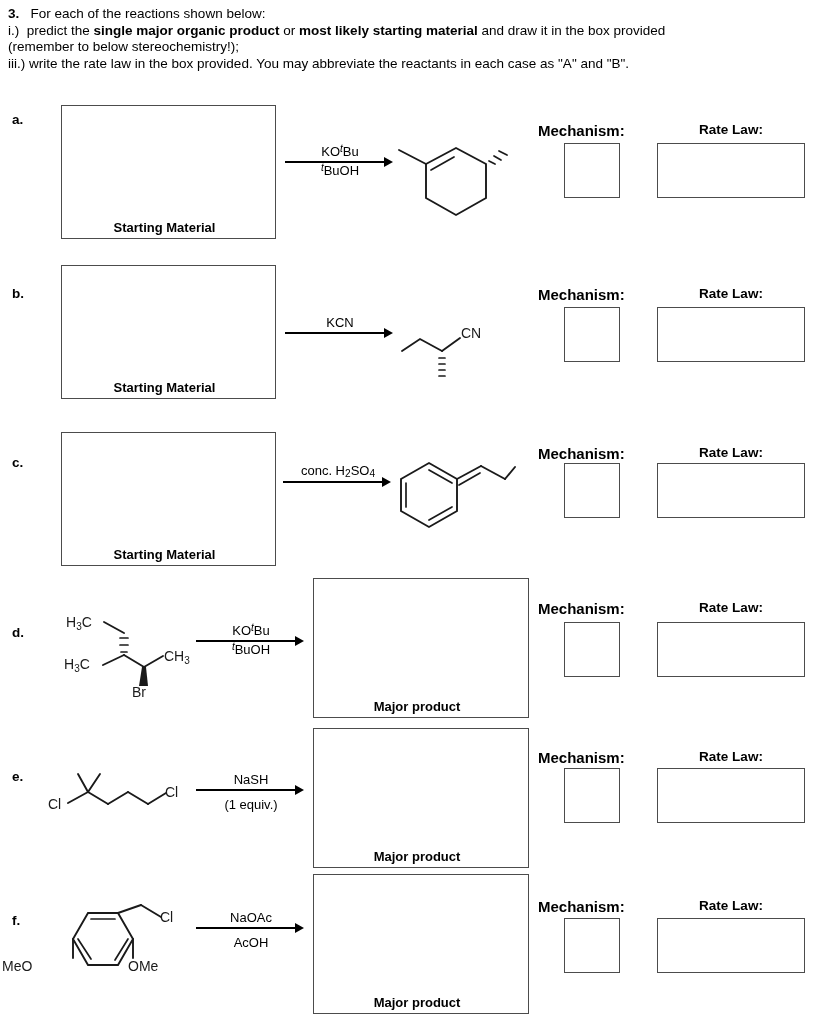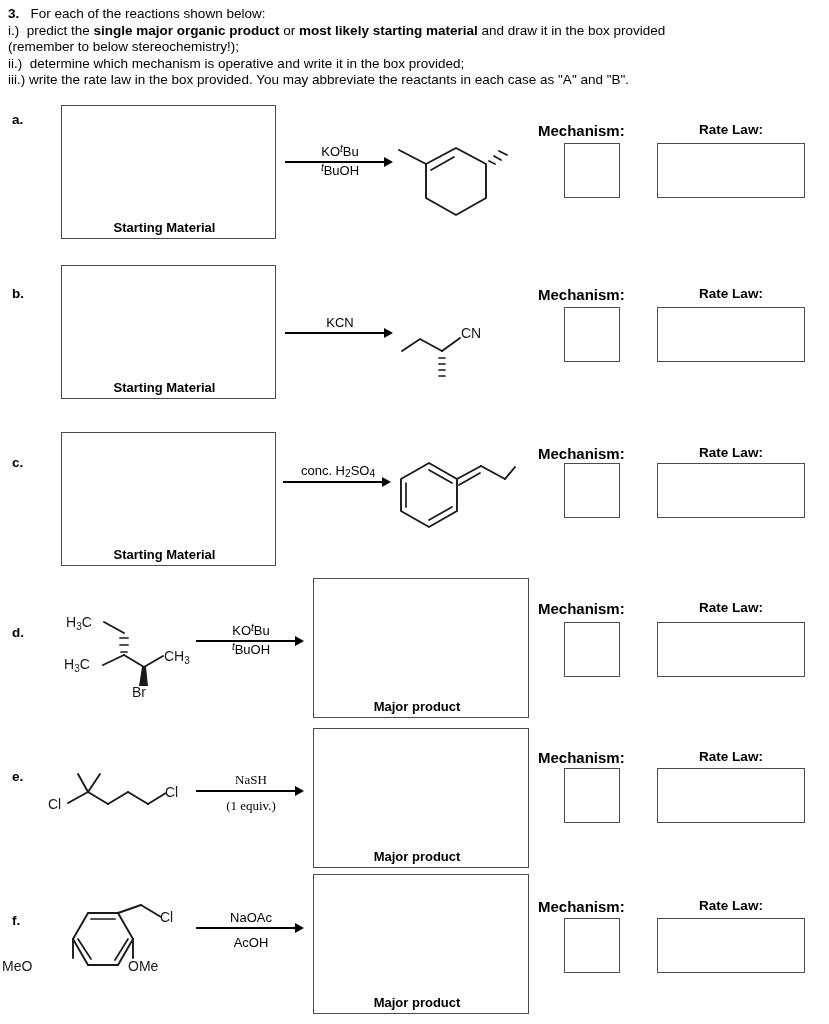--- a/index.html
+++ b/index.html
@@ -63,24 +63,20 @@
   <div class="ln">
     <span class="idx">3.</span>
     &nbsp;&nbsp;<span>For each of the reactions shown below:</span>
   </div>
   <div class="ln">
     <span>i.)</span>
     &nbsp;<span>predict the </span><b>single major organic product</b><span> or </span><b>most likely starting material</b><span> and draw it in the box provided</span>
   </div>
   <div class="ln">(remember to below stereochemistry!);</div>
   <div class="ln">
-    <span>ii.)</span>
-    &nbsp;<span>determine which mechanism is operative and write it in the box provided;</span>
-  </div>
-  <div class="ln">
     <span>iii.)</span>
     <span>write the rate law in the box provided. You may abbreviate the reactants in each case as "A" and "B".</span>
   </div>
 </div>
 
 <div class="abs rowletter" style="top:112px;">a.</div>
 
 <div class="abs box sm-box" style="top:105px;">
   <div class="boxcaption">Starting Material</div>
 </div>
@@ -232,21 +228,21 @@
     <line class="bond" x1="40" y1="27" x2="30" y2="9"></line>
     <line class="bond" x1="40" y1="27" x2="52" y2="9"></line>
     <line class="bond" x1="40" y1="27" x2="60" y2="39"></line>
     <line class="bond" x1="60" y1="39" x2="80" y2="27"></line>
     <line class="bond" x1="80" y1="27" x2="100" y2="39"></line>
     <line class="bond" x1="100" y1="39" x2="118" y2="28"></line>
     <text class="atom" x="117" y="32">Cl</text>
   </svg>
 </div>
 
-<div class="reag" style="left:196px;top:772px;width:110px;font-family:Liberation Serif, serif;">
+<div class="reag" style="left:196px;top:772px;width:110px;">
   <div class="top">NaSH</div>
   <div class="arrowline">
     <div class="shaft" style="width:101px;"></div>
       <div class="head" style="left:99px;"></div>
   </div>
   <div class="bot" style="margin-top:10px;">(1 equiv.)</div>
 </div>
 
 <div class="abs box mp-box" style="top:728px;">
   <div class="boxcaption">Major product</div>

